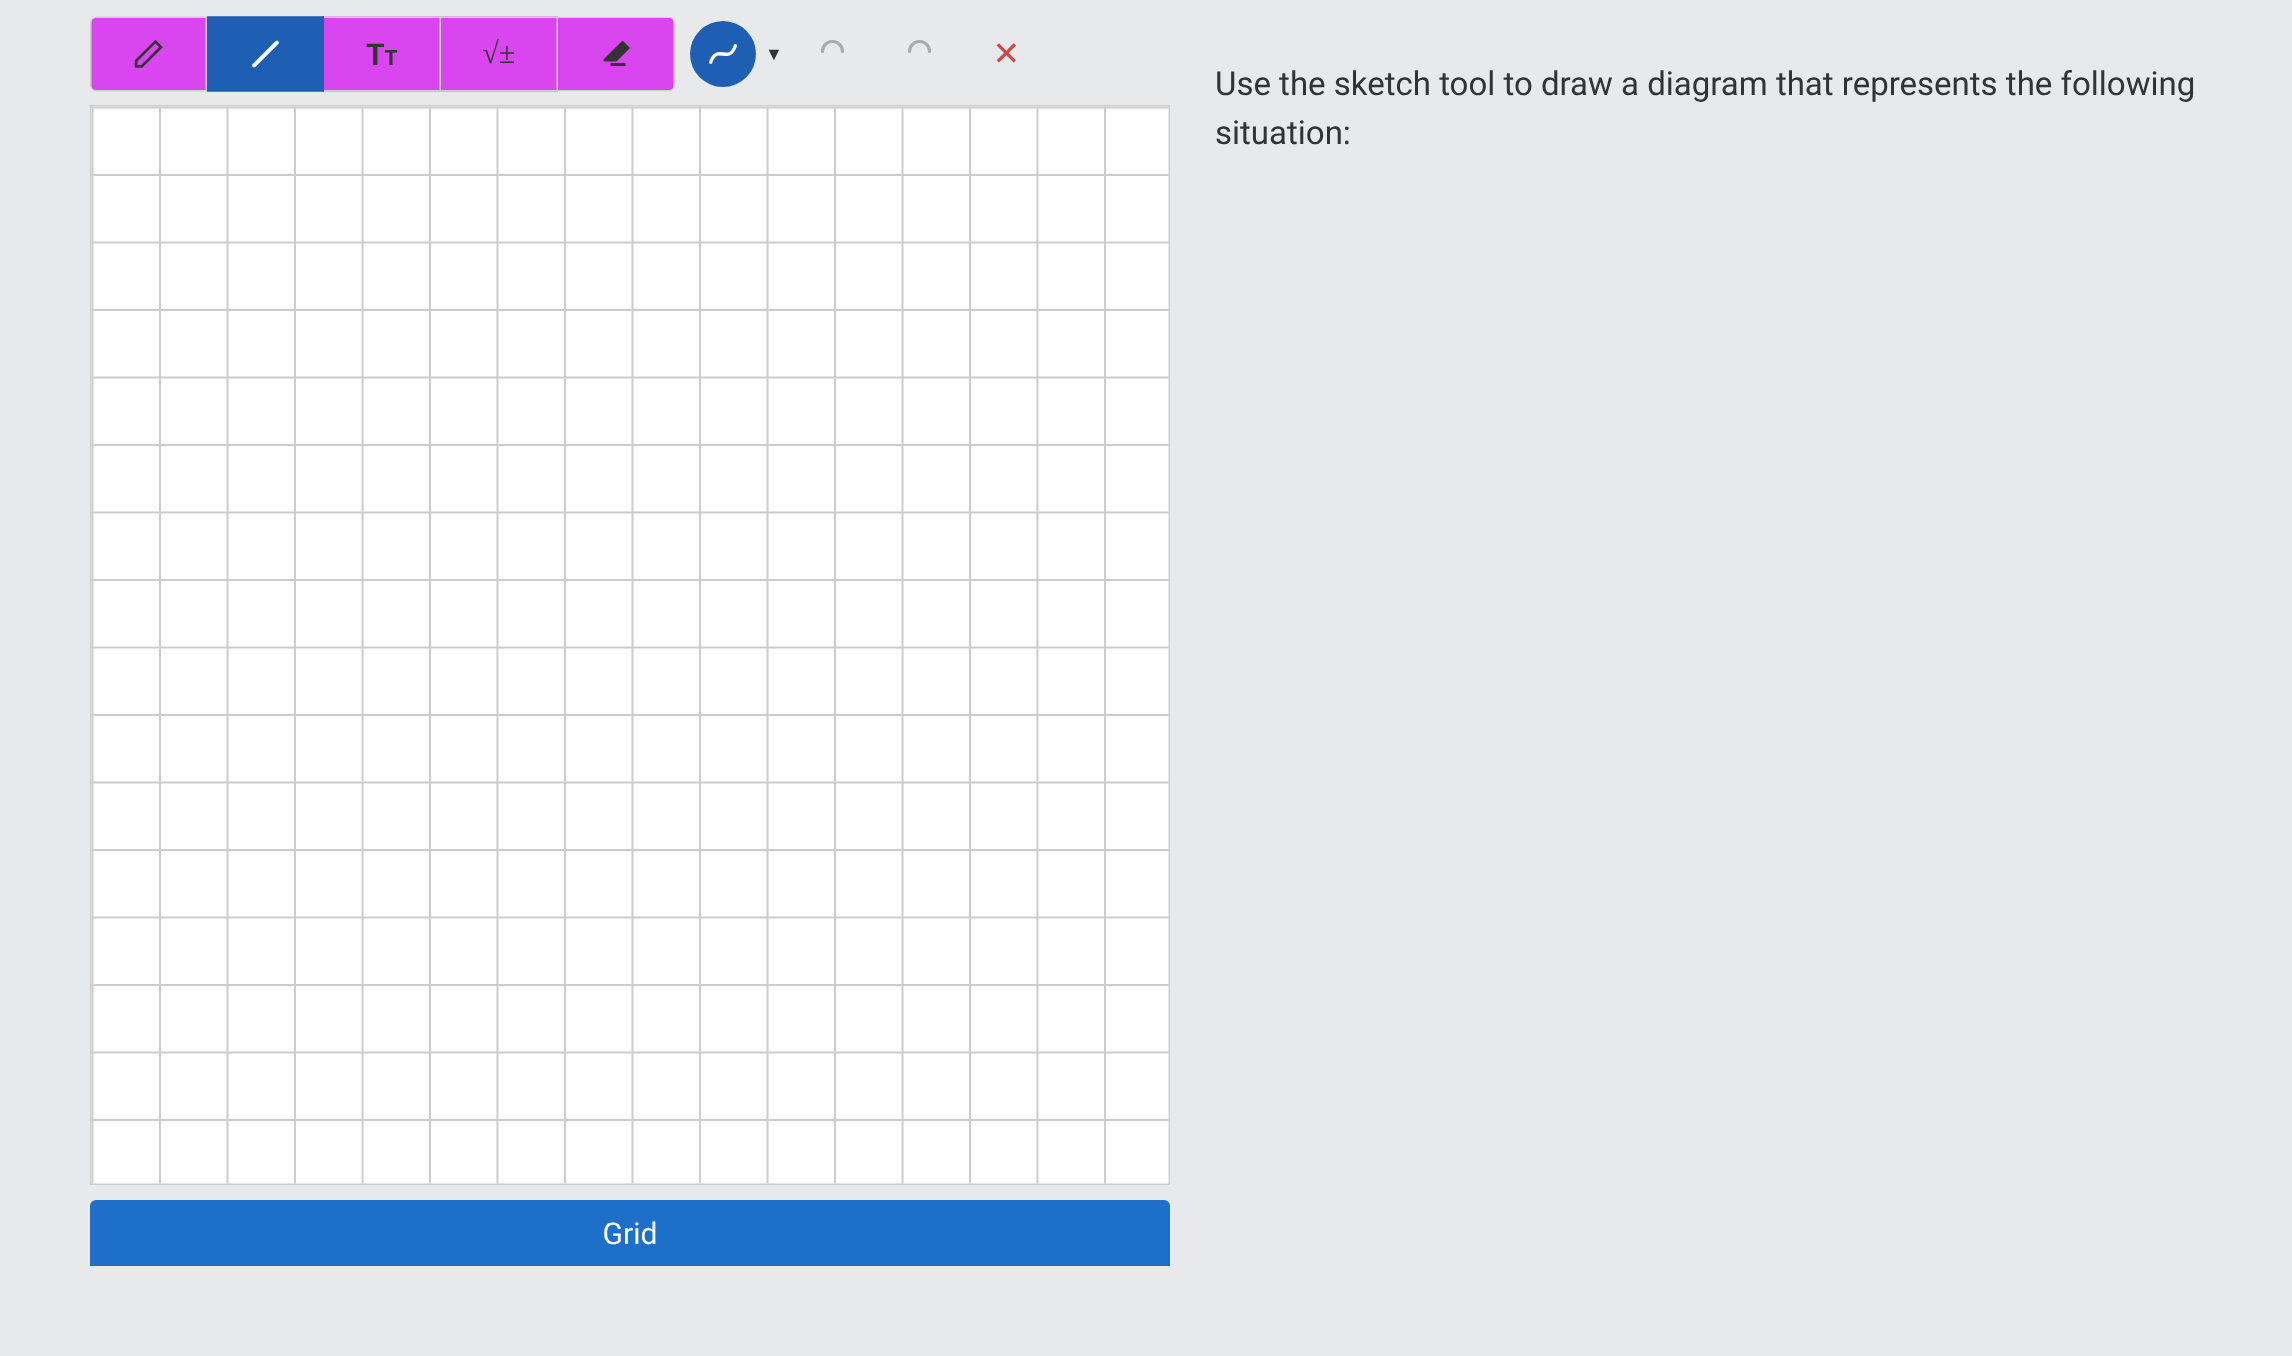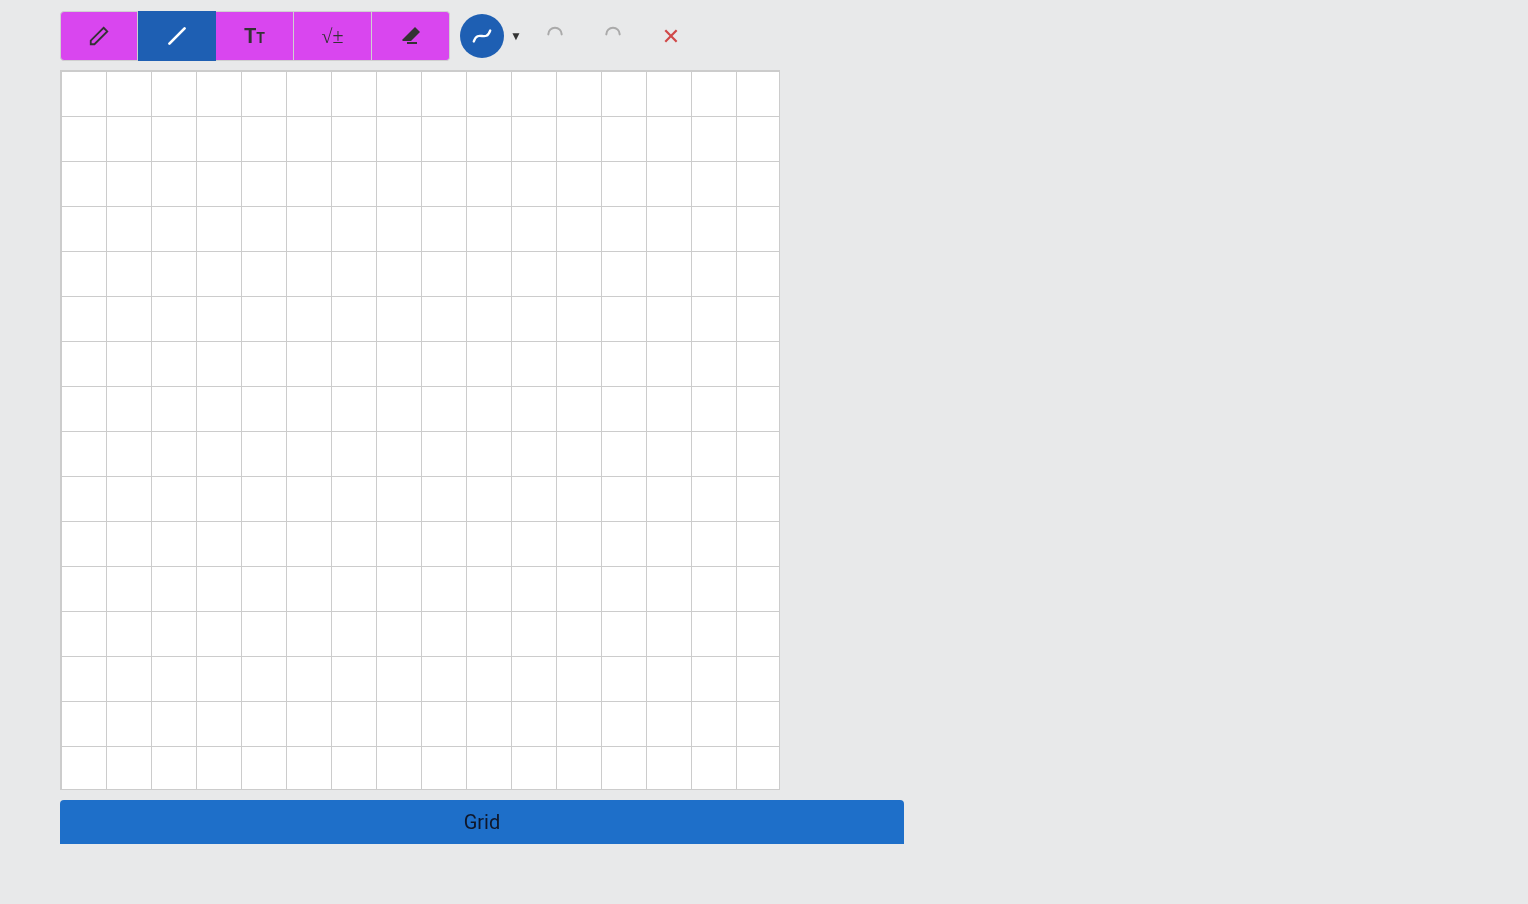--- a/index.html
+++ b/index.html
@@ -89,23 +89,23 @@
       height: 720px;
       background: #fff;
       background-image:
         linear-gradient(to right, #ccc 1px, transparent 1px),
         linear-gradient(to bottom, #ccc 1px, transparent 1px);
       background-size: 45px 45px;
       border: 1px solid #ccc;
       margin-top: 8px;
     }
     .grid-tab {
-      width: 844px;
+      width: 720px;
       background: #1e6fc9;
-      color: #0f172a;
+      color: #ffffff;
       text-align: center;
       padding: 10px 0;
       font-size: 20px;
       margin-top: 10px;
       border-radius: 4px 4px 0 0;
       cursor: pointer;
     }
     .right-panel {
       flex: 1;
       padding-top: 30px;
@@ -197,14 +197,15 @@
     </div>
 
     <div class="grid-canvas"></div>
 
     <div class="grid-tab">
       <span>Grid</span>
     </div>
   </div>
 
   <div class="right-panel">
+    <p class="instruction-text">Use the sketch tool to draw a diagram that represents the following situation:</p>
   </div>
 </div>
 
 </body></html>

